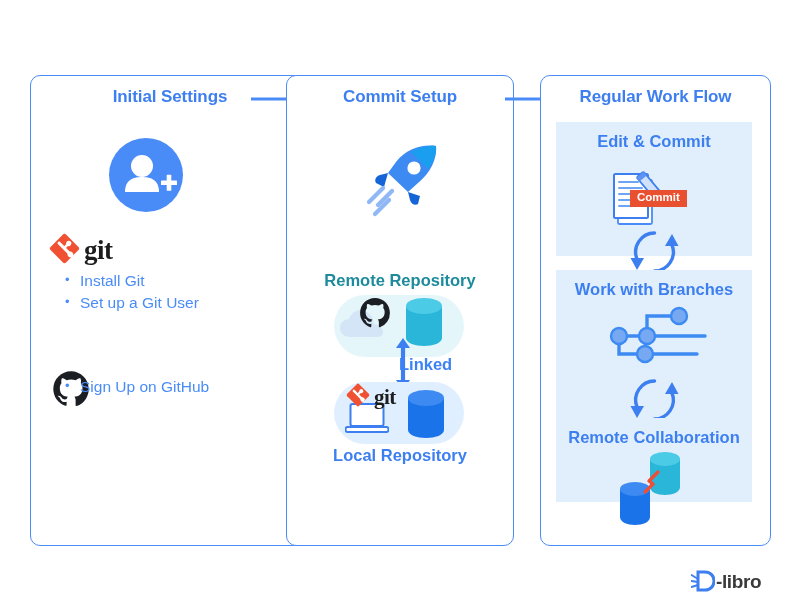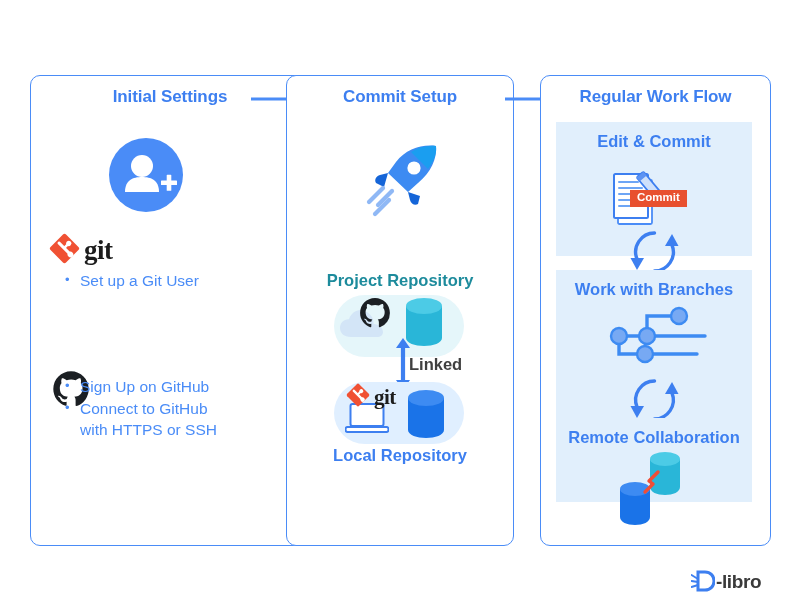--- a/index.html
+++ b/index.html
@@ -140,25 +140,25 @@
 
   #linked-arrow {
     position: absolute;
     left: 392px;
     top: 338px;
     width: 22px;
     height: 52px;
   }
   #linked-label {
     position: absolute;
-    left: 409px;
+    left: 399px;
     top: 355px;
     font-size: 16.5px;
     font-weight: bold;
-    color: #404040;
+    color: #3b82f6;
   }
   #github-icon-2 {
     position: absolute;
     left: 359px;
     top: 297px;
     width: 32px;
     height: 32px;
     z-index: 3;
   }
   #cloud-icon {
@@ -313,32 +313,32 @@
         <circle cx="17" cy="26.2" r="3.1"></circle>
         <circle cx="24.2" cy="16.4" r="2.9"></circle>
         <rect x="16.5" y="14.9" width="7.6" height="2.8" rx="1.3"></rect>
       </g>
     </svg>
   </span>
   <span class="git-word">git</span>
 </div>
 
 <ul class="bullet-list" id="git-bullets">
+  <li>Install Git</li>
   <li>Set up a Git User</li>
 </ul>
 
 <div id="github-icon-1">
   <svg viewBox="0 0 38 38" width="38" height="38">
     <path fill="#1b1f23" d="M19 1.3C9.2 1.3 1.3 9.2 1.3 19c0 7.8 5.1 14.5 12.1 16.8.9.2 1.2-.4 1.2-.9v-3.1c-4.9 1.1-6-2.4-6-2.4-.8-2.1-2-2.6-2-2.6-1.6-1.1.1-1.1.1-1.1 1.8.1 2.8 1.9 2.8 1.9 1.6 2.7 4.2 1.9 5.2 1.5.2-1.2.6-1.9 1.2-2.4-3.9-.4-8.1-2-8.1-8.8 0-1.9.7-3.5 1.8-4.8-.2-.4-.8-2.2.2-4.7 0 0 1.5-.5 4.9 1.8a17 17 0 0 1 8.9 0c3.4-2.3 4.9-1.8 4.9-1.8 1 2.5.4 4.3.2 4.7 1.1 1.3 1.8 2.9 1.8 4.8 0 6.9-4.2 8.4-8.2 8.8.7.6 1.3 1.7 1.3 3.4v5c0 .5.3 1.1 1.2.9A17.8 17.8 0 0 0 36.7 19C36.7 9.2 28.8 1.3 19 1.3z"></path>
   </svg>
 </div>
 
 <ul class="bullet-list" id="github-bullets">
   <li>Sign Up on GitHub</li>
-  <li>Connect to GitHub with HTTPS or SSH</li>
 </ul>
 
 <div class="connector" id="connector-1">
   <span>
     <svg viewBox="0 0 58 20" width="58" height="20">
       <line x1="0" y1="10" x2="46" y2="10" stroke="#4a8cf7" stroke-width="3.2"></line>
       <polyline points="42,1.5 53,10 42,18.5" fill="none" stroke="#4a8cf7" stroke-width="3.2" stroke-linecap="round" stroke-linejoin="round"></polyline>
     </svg>
   </span>
 </div>
@@ -355,21 +355,21 @@
     <path d="M50 49 L52 57 C53 61 57 63 60 61 L62 53 Z" fill="#1565d8"></path>
     <circle cx="56" cy="25" r="6.6" fill="#ffffff"></circle>
     <g stroke="#8fb8f5" stroke-width="4.2" stroke-linecap="round">
       <line x1="20" y1="62" x2="34" y2="48"></line>
       <line x1="11" y1="59" x2="25" y2="45"></line>
       <line x1="17" y1="71" x2="31" y2="57"></line>
     </g>
   </svg>
 </div>
 
-<div class="repo-label" id="remote-repo-label">Project Repository</div>
+<div class="repo-label" id="remote-repo-label">Remote Repository</div>
 
 <div class="repo-pill" id="remote-repo-pill"></div>
 
 <div id="cloud-icon">
   <svg viewBox="0 0 48 32" width="48" height="32">
     <path d="M12 29 C5 29 1 25 1 20 C1 15 5 11 10 11.3 C12 5 18 1 24 2.4 C31 4 35 10 34.6 16 C40 16 44 20 44 24 C44 27 41.5 29 38 29 Z" fill="#d3e5f7"></path>
   </svg>
 </div>
 
 <div id="github-icon-2">

